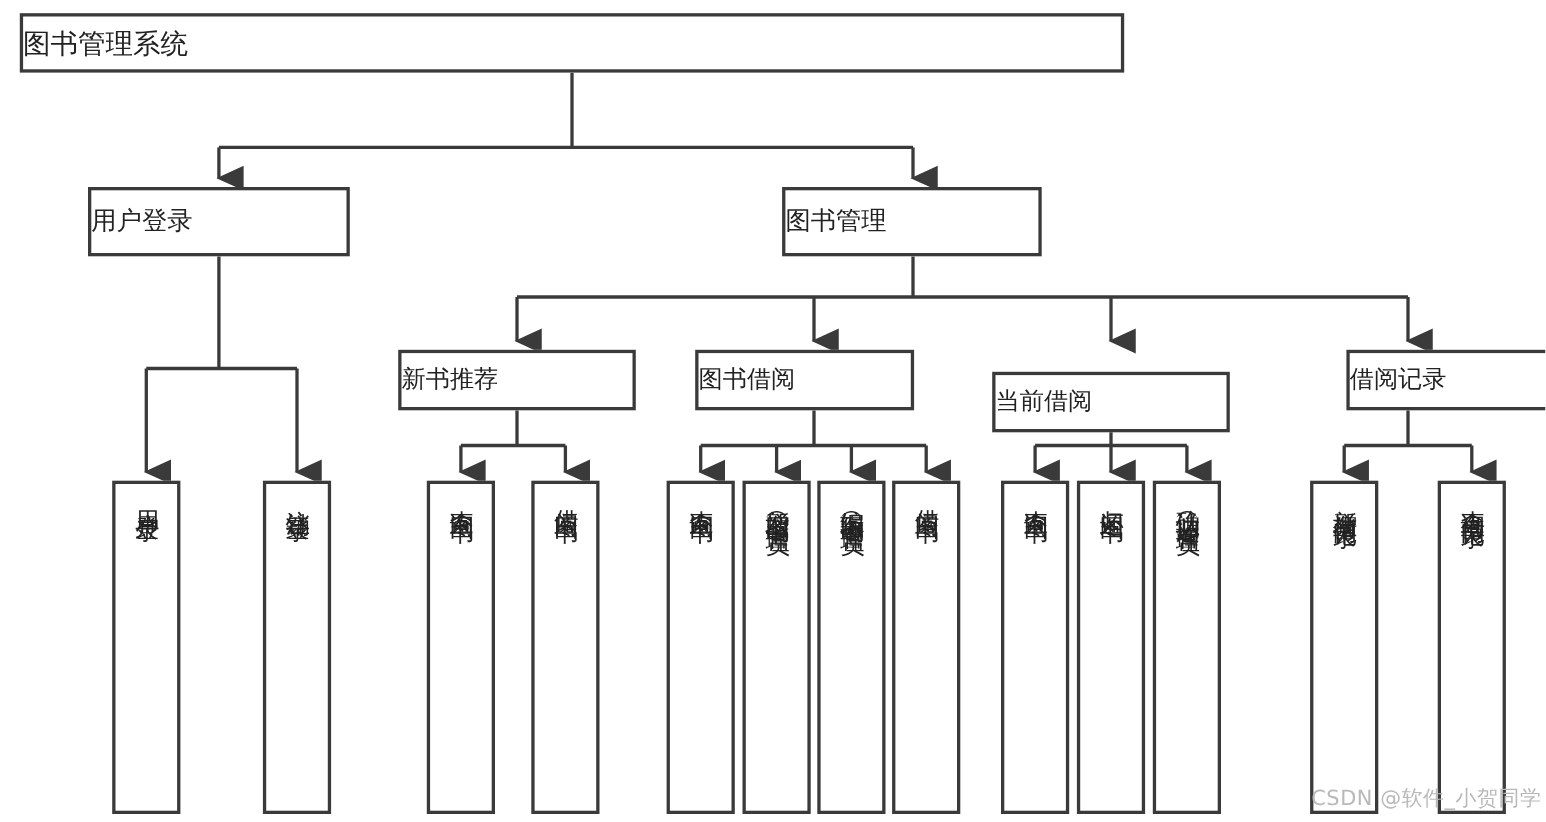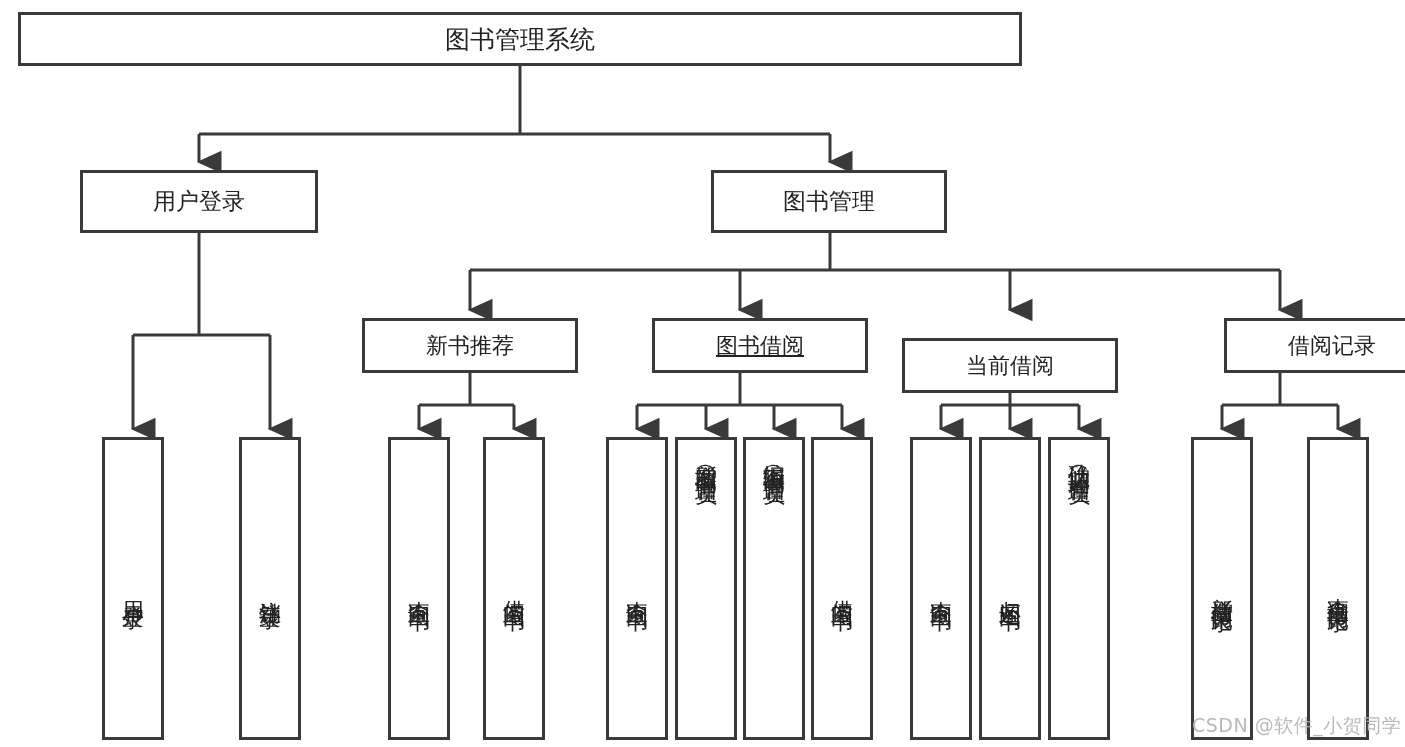--- a/index.html
+++ b/index.html
@@ -26,21 +26,20 @@
     height: 747px;
     pointer-events: none;
   }
   .node {
     position: absolute;
     box-sizing: border-box;
     border: 3px solid #3a3a3a;
     background: #ffffff;
     display: flex;
     align-items: center;
-    justify-content: center;
     color: #222222;
     text-align: center;
     line-height: 1.08;
   }
   .node.root {
     font-size: 25px;
   }
   .node.lvl2 {
     font-size: 23px;
   }
@@ -129,21 +128,21 @@
   <div class="node lvl2" style="left:80px; top:170px; width:238px; height:63px;">
     <span>用户登录</span>
   </div>
   <div class="node lvl2" style="left:711px; top:170px; width:236px; height:63px;">
     <span>图书管理</span>
   </div>
 
   <div class="node lvl3" style="left:362px; top:318px; width:216px; height:55px;">
     <span>新书推荐</span>
   </div>
-  <div class="node lvl3" style="left:652px; top:318px; width:216px; height:55px;text-decoration:underline;">
+  <div class="node lvl3" style="left:632px; top:318px; width:199px; height:55px;">
     <span>图书借阅</span>
   </div>
   <div class="node lvl3" style="left:902px; top:318px; width:216px; height:55px;margin-top:20px;">
     <span>当前借阅</span>
   </div>
   <div class="node lvl3" style="left:1224px; top:318px; width:216px; height:55px;">
     <span>借阅记录</span>
   </div>
 
   <div class="node leaf" style="left:102px; top:437px; width:62px; height:303px;">

